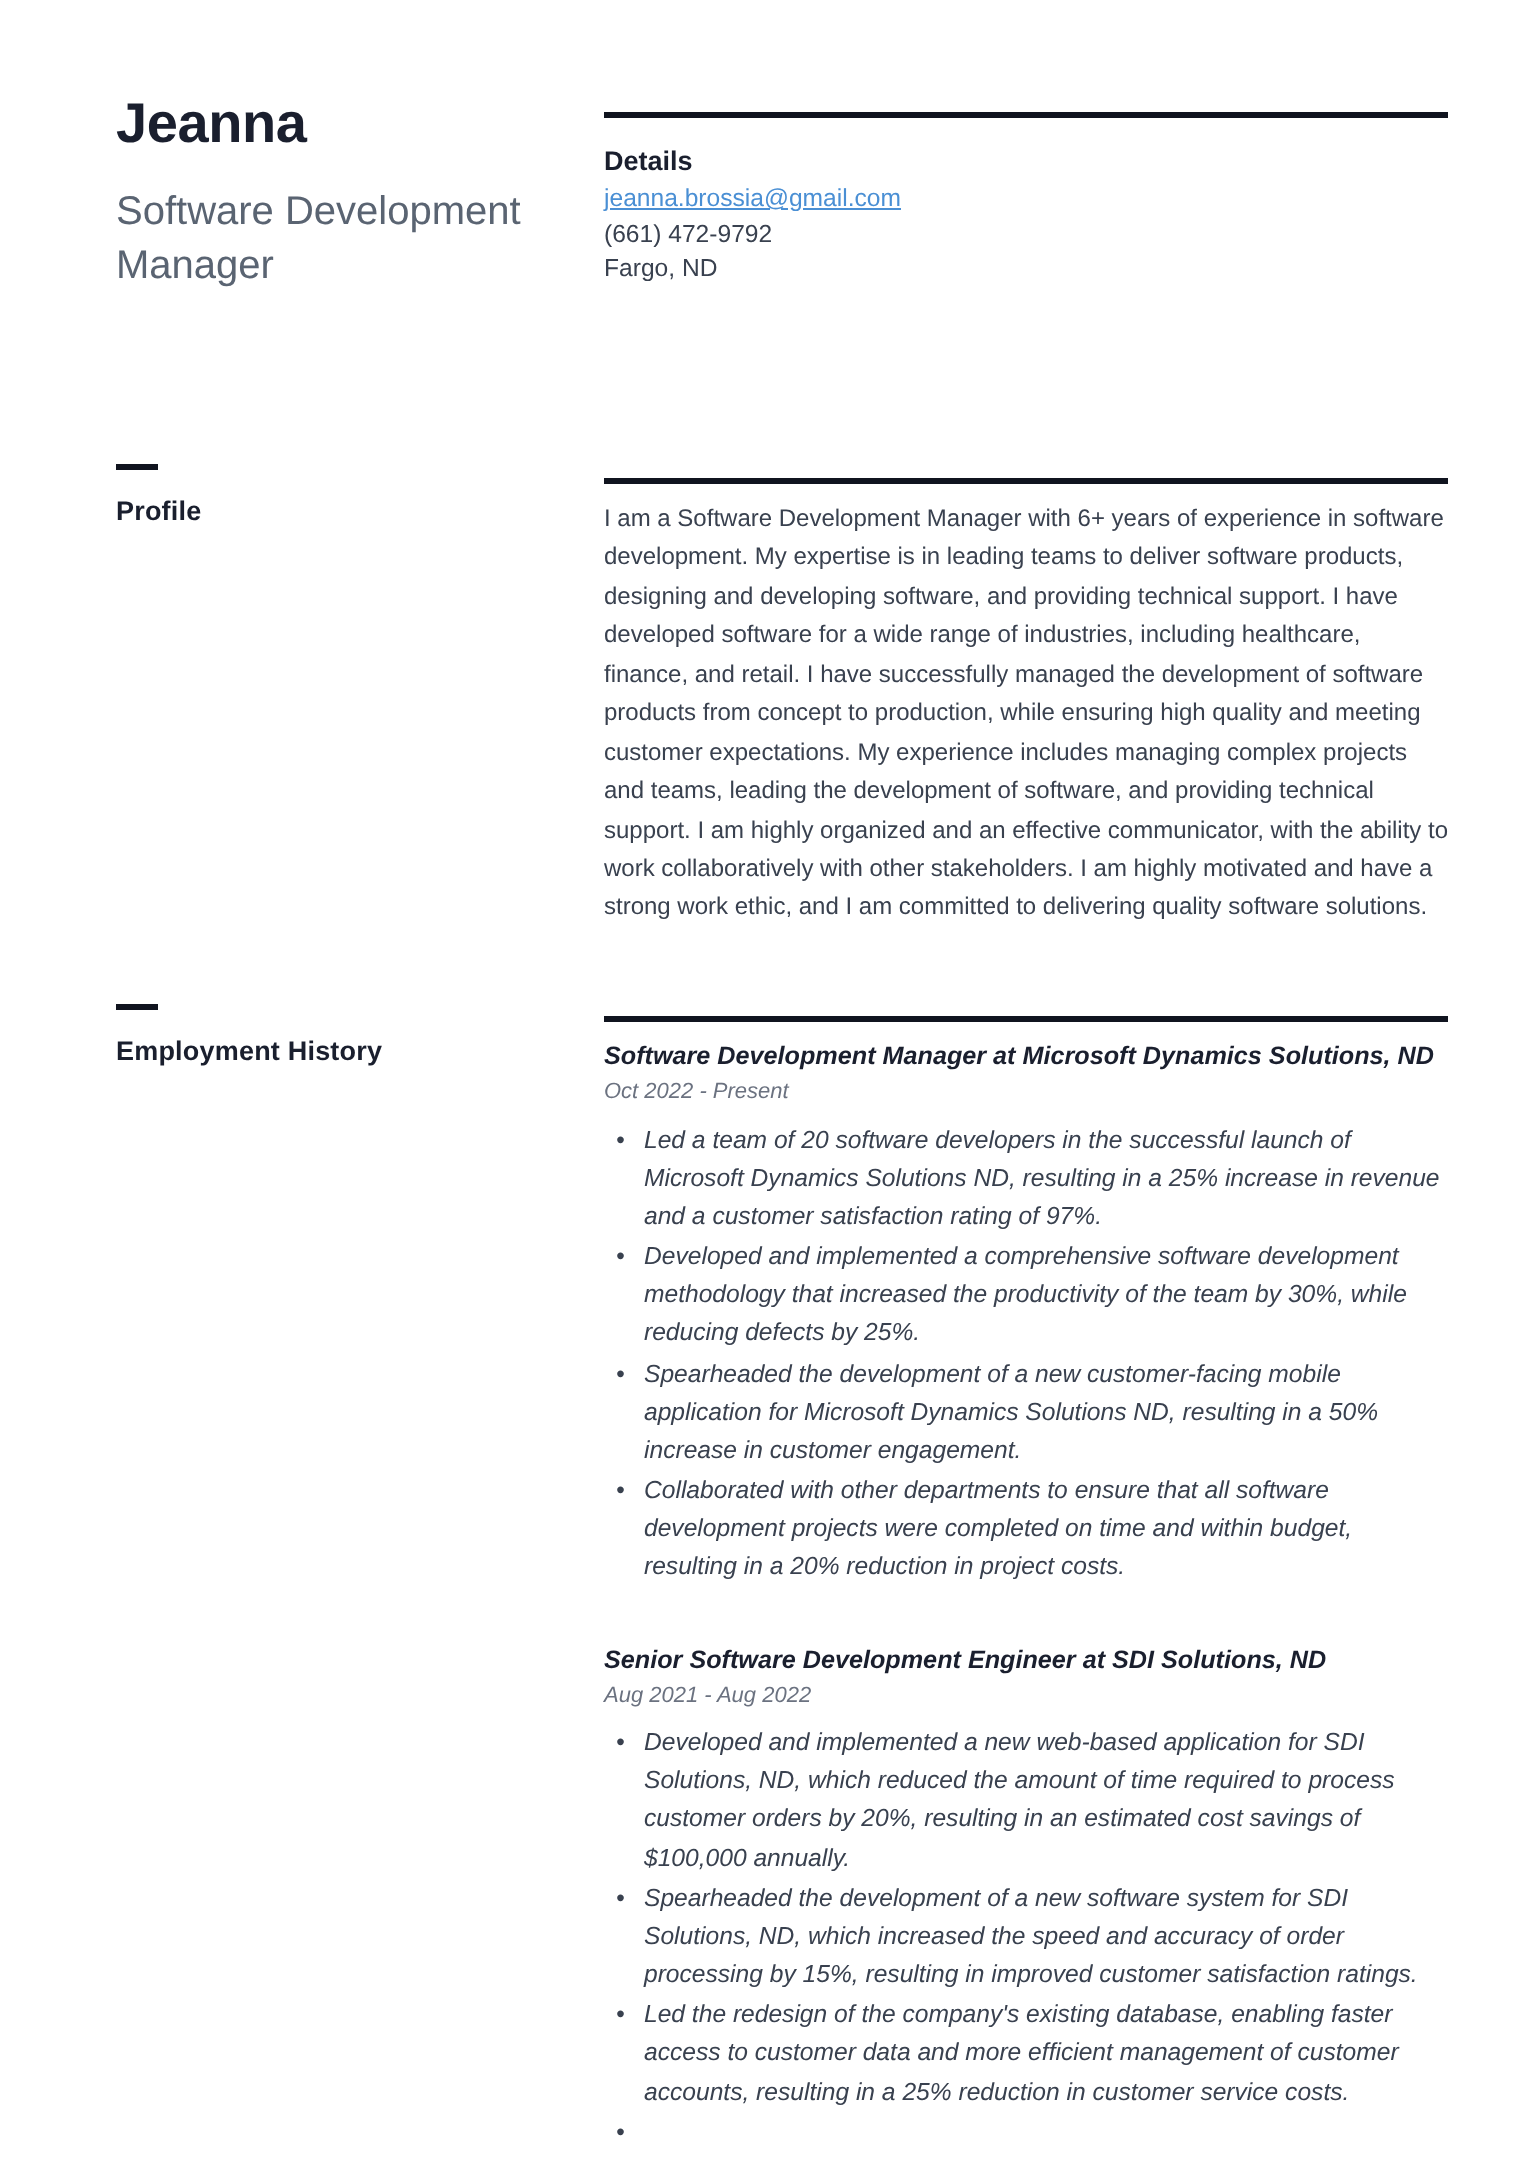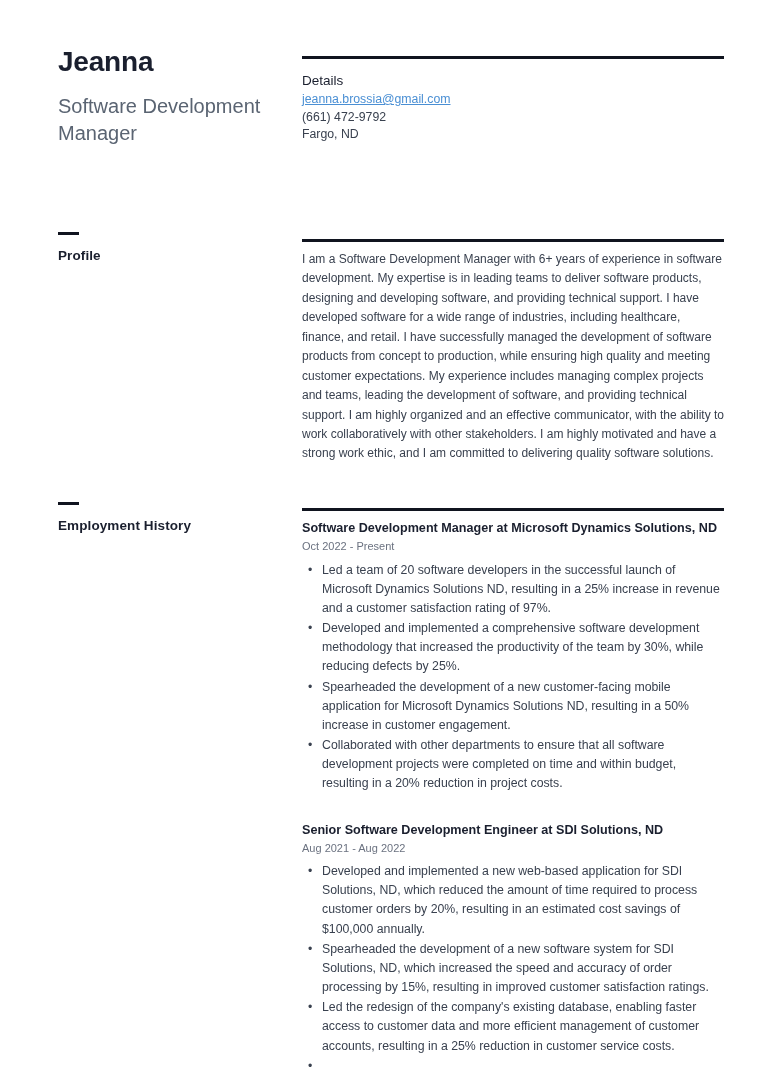--- a/index.html
+++ b/index.html
@@ -69,21 +69,21 @@
   .col-right {
     position: absolute;
     left: 302px;
     width: 422px;
     color: #39414f;
   }
 
   
   .details-head {
     font-size: 13.5px;
-    font-weight: normal;
+    font-weight: bold;
     color: #1a1f2e;
     margin: 0 0 3px 0;
   }
   .detail-line {
     font-size: 12.3px;
     line-height: 1.43;
     color: #39414f;
   }
   .detail-link {
     font-size: 12.3px;
@@ -169,21 +169,21 @@
   <div class="rule" style="top:239px;"></div>
   <div class="col-right" style="top:250px;">
     <p class="profile-text">I am a Software Development Manager with 6+ years of experience in software development. My expertise is in leading teams to deliver software products, designing and developing software, and providing technical support. I have developed software for a wide range of industries, including healthcare, finance, and retail. I have successfully managed the development of software products from concept to production, while ensuring high quality and meeting customer expectations. My experience includes managing complex projects and teams, leading the development of software, and providing technical support. I am highly organized and an effective communicator, with the ability to work collaboratively with other stakeholders. I am highly motivated and have a strong work ethic, and I am committed to delivering quality software solutions.</p>
   </div>
 
   <div class="side-label" style="top:502px;">
     <div class="section-dash"></div>
     <span>Employment History</span>
   </div>
   <div class="rule" style="top:508px;"></div>
-  <div class="col-right" style="top:519px;">
+  <div class="col-right" style="top:519px;font-style:italic;">
 
     <div class="job">
       <div class="job-head">Software Development Manager at Microsoft Dynamics Solutions, ND</div>
       <div class="job-date">Oct 2022 - Present</div>
       <ul class="bullets">
         <li>Led a team of 20 software developers in the successful launch of Microsoft Dynamics Solutions ND, resulting in a 25% increase in revenue and a customer satisfaction rating of 97%.</li>
         <li>Developed and implemented a comprehensive software development methodology that increased the productivity of the team by 30%, while reducing defects by 25%.</li>
         <li>Spearheaded the development of a new customer-facing mobile application for Microsoft Dynamics Solutions ND, resulting in a 50% increase in customer engagement.</li>
         <li>Collaborated with other departments to ensure that all software development projects were completed on time and within budget, resulting in a 20% reduction in project costs.</li>
       </ul>

